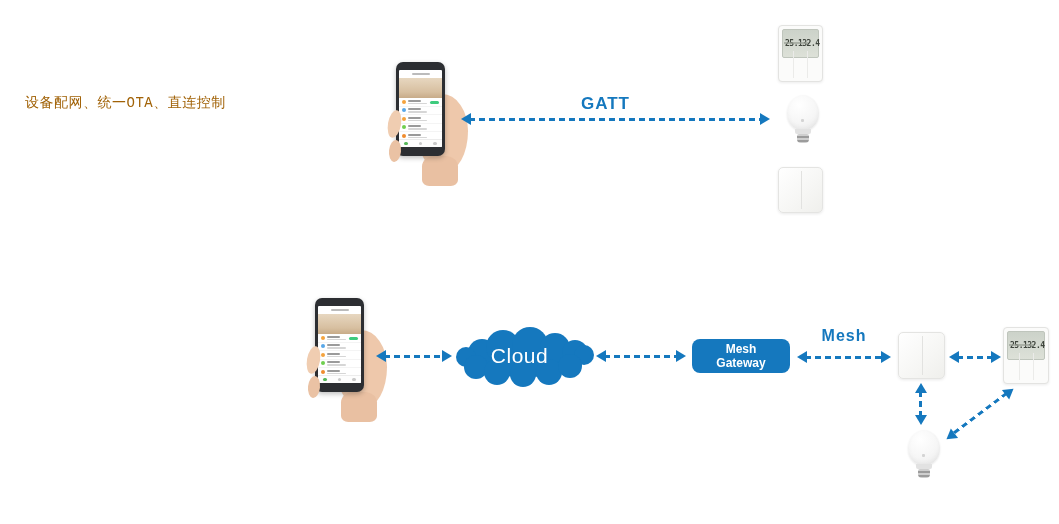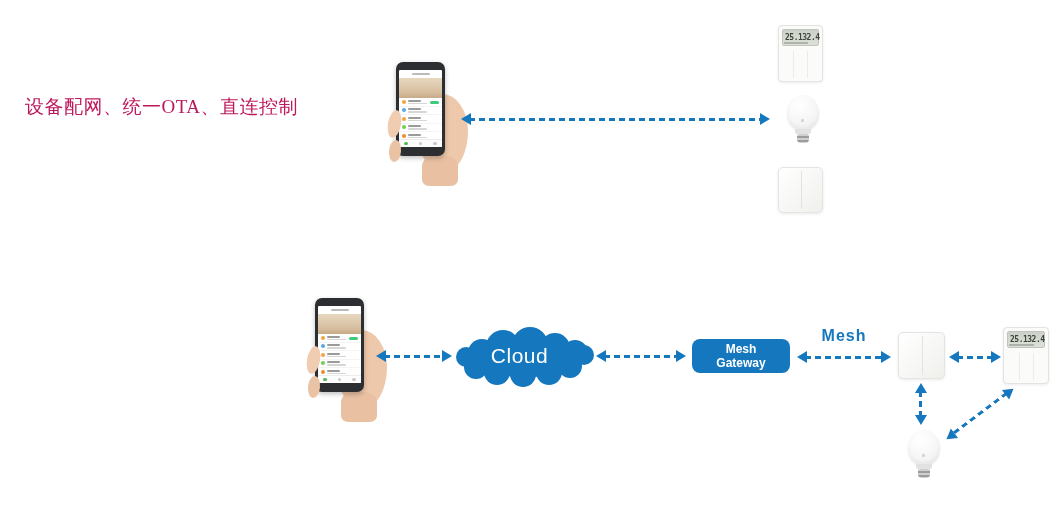--- a/index.html
+++ b/index.html
@@ -2,22 +2,22 @@
 <html><head>
 <meta charset="utf-8">
 <style>
   :root{ --blue:#1578BE; }
   *{ margin:0; padding:0; box-sizing:border-box; }
   html,body{ background:#fff; }
   body{ font-family:"Liberation Sans","DejaVu Sans",sans-serif; }
   .canvas{ position:relative; width:1059px; height:524px; background:#fff; overflow:hidden; }
 
   
-  .cn-label{ position:absolute; font-family:Liberation Serif, serif;
-             font-size:19px; color:#be185d; white-space:nowrap; letter-spacing:0.5px; }
+  .cn-label{ position:absolute; font-family:Liberation Mono, monospace;
+             font-size:14px; color:#a16207; white-space:nowrap; letter-spacing:0.5px; }
 
   
   .dash-arrow{ position:absolute; height:14px; }
   .dash-arrow .line{ position:absolute; left:8px; right:8px; top:5.5px; height:3px;
       background:repeating-linear-gradient(90deg,var(--blue) 0 6px,transparent 6px 10px); }
   .dash-arrow::before{ content:""; position:absolute; left:0; top:1px;
       border-top:6px solid transparent; border-bottom:6px solid transparent;
       border-right:10px solid var(--blue); }
   .dash-arrow::after{ content:""; position:absolute; right:0; top:1px;
       border-top:6px solid transparent; border-bottom:6px solid transparent;
@@ -47,21 +47,21 @@
   .app-row .t2{ width:19px; height:1.5px; background:#d6d6d6; border-radius:1px; }
   .app-row .badge{ position:absolute; right:3px; top:2.5px; width:9px; height:3.5px; border-radius:2px; background:#3ecb7e; }
   .tabbar{ position:absolute; bottom:0; left:0; right:0; height:8px; border-top:1px solid #ececec;
            display:flex; align-items:center; justify-content:space-around; background:#fdfdfd; }
   .tabbar i{ width:3.5px; height:3.5px; border-radius:50%; background:#c9c9c9; }
   .tabbar i.active{ background:#58b75a; }
 
   
   .sensor{ position:absolute; background:#fbfbfa; border:1px solid #e3e3e1; border-radius:4px;
            box-shadow:0 1px 3px rgba(0,0,0,.08); }
-  .sensor .lcd{ position:absolute; left:3px; right:3px; top:3px; height:17px;
+  .sensor .lcd{ position:absolute; left:3px; right:3px; top:3px; height:29px;
       background:linear-gradient(180deg,#ccd2c9,#dde1d8); border:1px solid #bfc5bc; border-radius:2px;
       display:flex; align-items:center; justify-content:space-between; padding:0 2px;
       font-family:"DejaVu Sans Mono",monospace; font-size:8px; font-weight:bold; color:#3f453d;
       letter-spacing:-0.5px; }
   .sensor .lcd-sub{ position:absolute; left:5px; right:14px; top:16px; height:1.5px; background:#9aa096; opacity:.7; }
   .sensor .groove{ position:absolute; top:25px; bottom:3px; width:1px; background:#ebebe9; }
   .sensor .g1{ left:33%; } .sensor .g2{ left:66%; }
 
   
   .bulb{ position:absolute; width:36px; height:52px; }
@@ -148,20 +148,21 @@
         </div>
         <div class="tabbar">
             <i class="active"></i>
             <i></i>
             <i></i>
           </div>
       </div>
     </div>
   </div>
 
+  <div class="link-label" style="left:451px; top:94px; width:309px;">GATT</div>
   <div class="dash-arrow" style="left:461px; top:112px; width:309px;">
       <span class="line"></span>
     </div>
 
   <div class="sensor" style="left:778px; top:25px; width:45px; height:57px;">
     <div class="lcd">
       <span>25.1</span>
       <span>32.4</span>
     </div>
     <div class="lcd-sub"></div>

